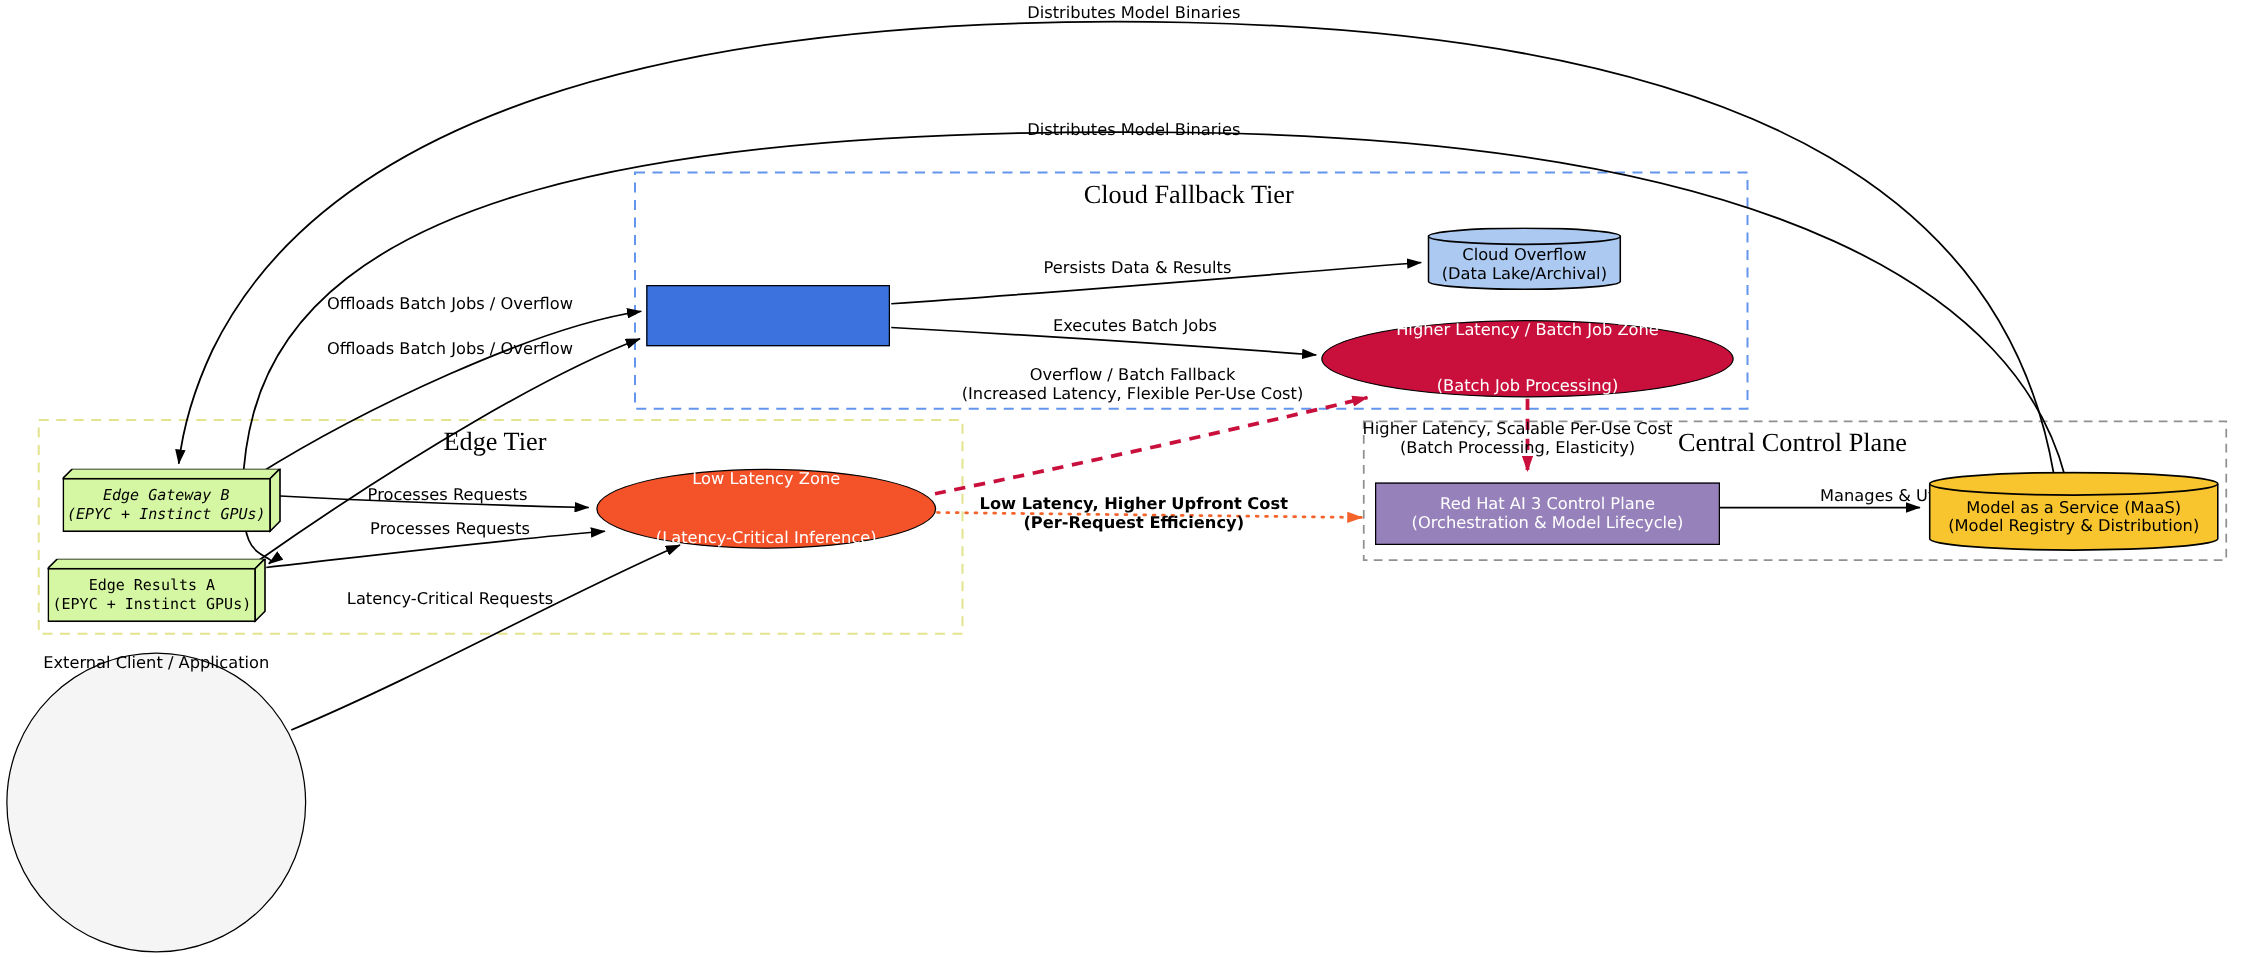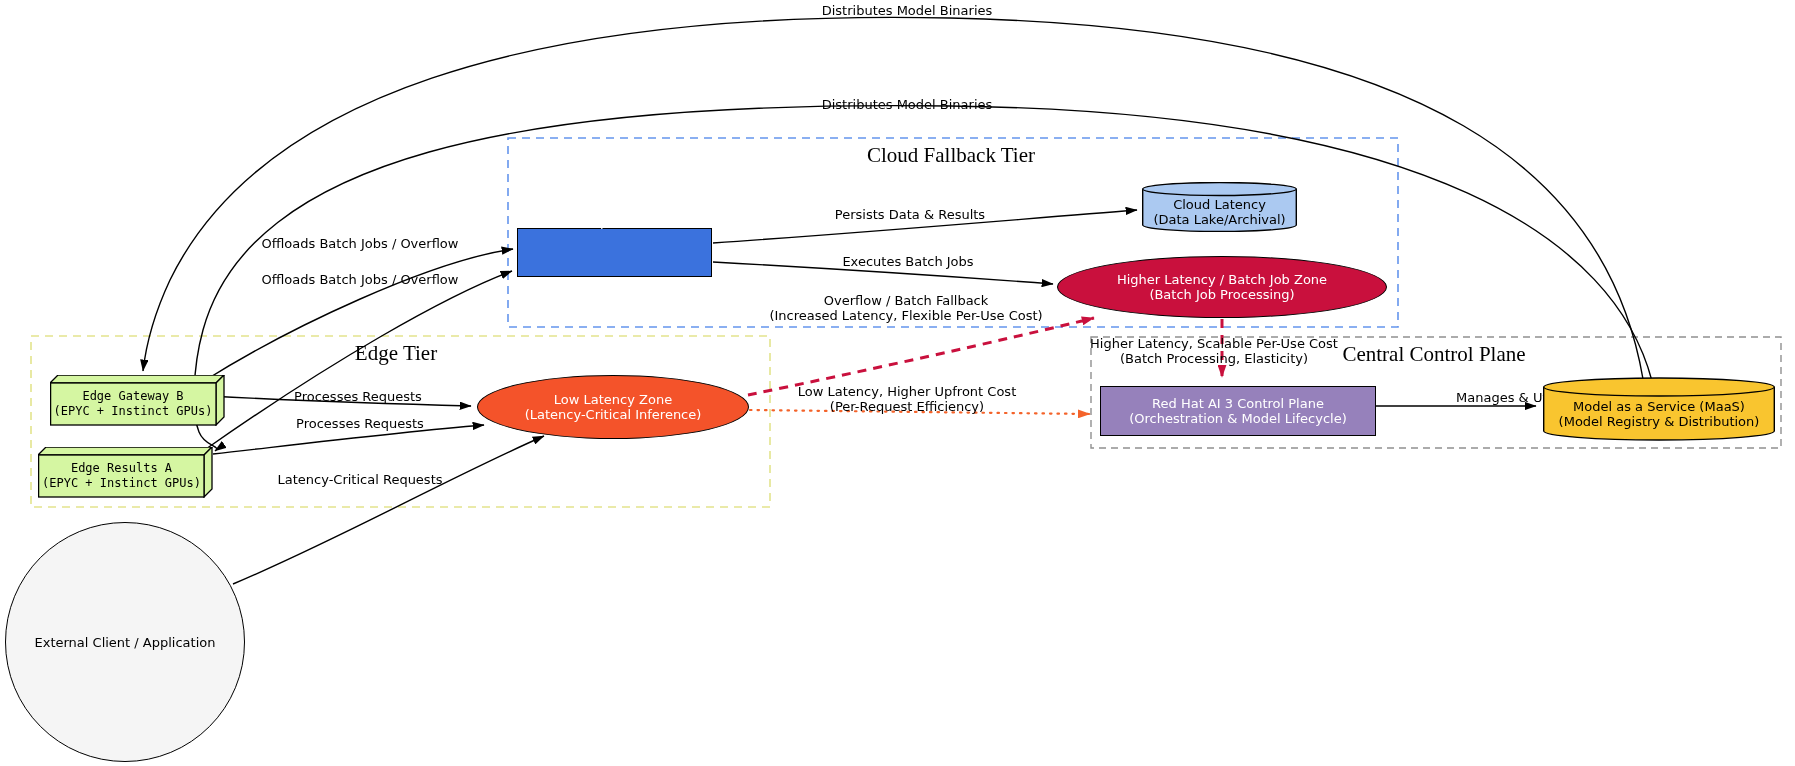--- a/index.html
+++ b/index.html
@@ -2,37 +2,37 @@
 <html><head>
 <meta charset="utf-8">
 <style>
   html,body{margin:0;padding:0;background:#ffffff;}
   #canvas{position:relative;width:1795px;height:766px;background:#fff;overflow:hidden;
           font-family:"DejaVu Sans",sans-serif;}
   #wires{position:absolute;left:0;top:0;z-index:1;}
   .node{position:absolute;z-index:3;display:flex;flex-direction:column;align-items:center;
         justify-content:center;text-align:center;font-size:13px;line-height:15px;color:#000;}
   .rectnode{border:1.4px solid #000;box-sizing:border-box;}
-  .ellipsenode{border:1.4px solid #000;border-radius:50%;box-sizing:border-box;}
+  .ellipsenode{border:1.4px solid #000;border-radius:50%;box-sizing:border-box;justify-content:space-between;}
   .whitetext{color:#ffffff;}
   .shapenode{display:block;}
   .shapenode .overlay{position:absolute;left:0;top:0;width:100%;height:100%;display:flex;
         flex-direction:column;align-items:center;justify-content:center;text-align:center;}
   .cyl-pad{padding-top:5px;}
   .box3d-pad{padding-top:7px;padding-right:8px;box-sizing:border-box;
         font-family:"DejaVu Sans Mono",monospace;font-size:12px;line-height:15px;}
   .clusterlabel{position:absolute;z-index:2;transform:translateX(-50%);white-space:nowrap;
         font-family:"Liberation Serif",serif;font-size:21px;color:#000;}
   .elabel{position:absolute;z-index:2;transform:translateX(-50%);white-space:nowrap;
         font-size:13px;line-height:15px;color:#000;text-align:center;}
   #compute{left:517px;top:228px;width:195px;height:49px;background:#3b72dd;gap:48px;}
   #storage{left:1142px;top:182px;width:155px;height:50px;}
   #batchzone{left:1057px;top:256px;width:330px;height:62px;background:#c9103d;}
   #lowlatency{left:477px;top:375px;width:272px;height:64px;background:#f4532a;}
-  #edgegwb{left:38px;top:375px;width:198px;height:51px;}
+  #edgegwb{left:38px;top:375px;width:198px;height:51px;font-style:italic;}
   #edgegwa{left:38px;top:447px;width:175px;height:51px;}
   #client{left:5px;top:522px;width:240px;height:240px;background:#f5f5f5;}
   #controlplane{left:1100px;top:386px;width:276px;height:50px;background:#9681bb;}
   #maas{left:1543px;top:377px;width:232px;height:64px;}
 </style>
 </head>
 <body>
 
 <div id="canvas">
 
@@ -78,42 +78,42 @@
   <div class="elabel" style="left:360px;top:272px;">Offloads Batch Jobs / Overflow</div>
   <div class="elabel" style="left:910px;top:207px;">Persists Data &amp; Results</div>
   <div class="elabel" style="left:908px;top:254px;">Executes Batch Jobs</div>
   <div class="elabel" style="left:358px;top:389px;">Processes Requests</div>
   <div class="elabel" style="left:360px;top:416px;">Processes Requests</div>
   <div class="elabel" style="left:360px;top:472px;">Latency-Critical Requests</div>
   <div class="elabel" style="left:906px;top:293px;">
     <div>Overflow / Batch Fallback</div>
     <div>(Increased Latency, Flexible Per-Use Cost)</div>
   </div>
-  <div class="elabel" style="left:907px;top:384px;">
+  <div class="elabel" style="left:907px;top:396px;font-weight:bold;">
     <div>Low Latency, Higher Upfront Cost</div>
     <div>(Per-Request Efficiency)</div>
   </div>
   <div class="elabel" style="left:1214px;top:336px;">
     <div>Higher Latency, Scalable Per-Use Cost</div>
     <div>(Batch Processing, Elasticity)</div>
   </div>
   <div class="elabel" style="left:1518px;top:390px;">Manages &amp; Utilizes</div>
 
   <div id="compute" class="node rectnode whitetext">
     <div>Cloud Compute Resources</div>
     <div>(Scalable Processing)</div>
   </div>
 
   <div id="storage" class="node shapenode">
     <svg width="155" height="50" viewBox="0 0 155 50">
       <path d="M0.7,7 V43 A76.8,6.5 0 0 0 154.3,43 V7" fill="#abc9f1" stroke="#000" stroke-width="1.4"></path>
       <ellipse cx="77.5" cy="7" rx="76.8" ry="6.5" fill="#abc9f1" stroke="#000" stroke-width="1.4"></ellipse>
     </svg>
     <div class="overlay cyl-pad">
-      <div>Cloud Latency</div>
+      <div>Cloud Overflow</div>
       <div>(Data Lake/Archival)</div>
     </div>
   </div>
 
   <div id="batchzone" class="node ellipsenode whitetext">
     <div>Higher Latency / Batch Job Zone</div>
     <div>(Batch Job Processing)</div>
   </div>
 
   <div id="lowlatency" class="node ellipsenode whitetext">

